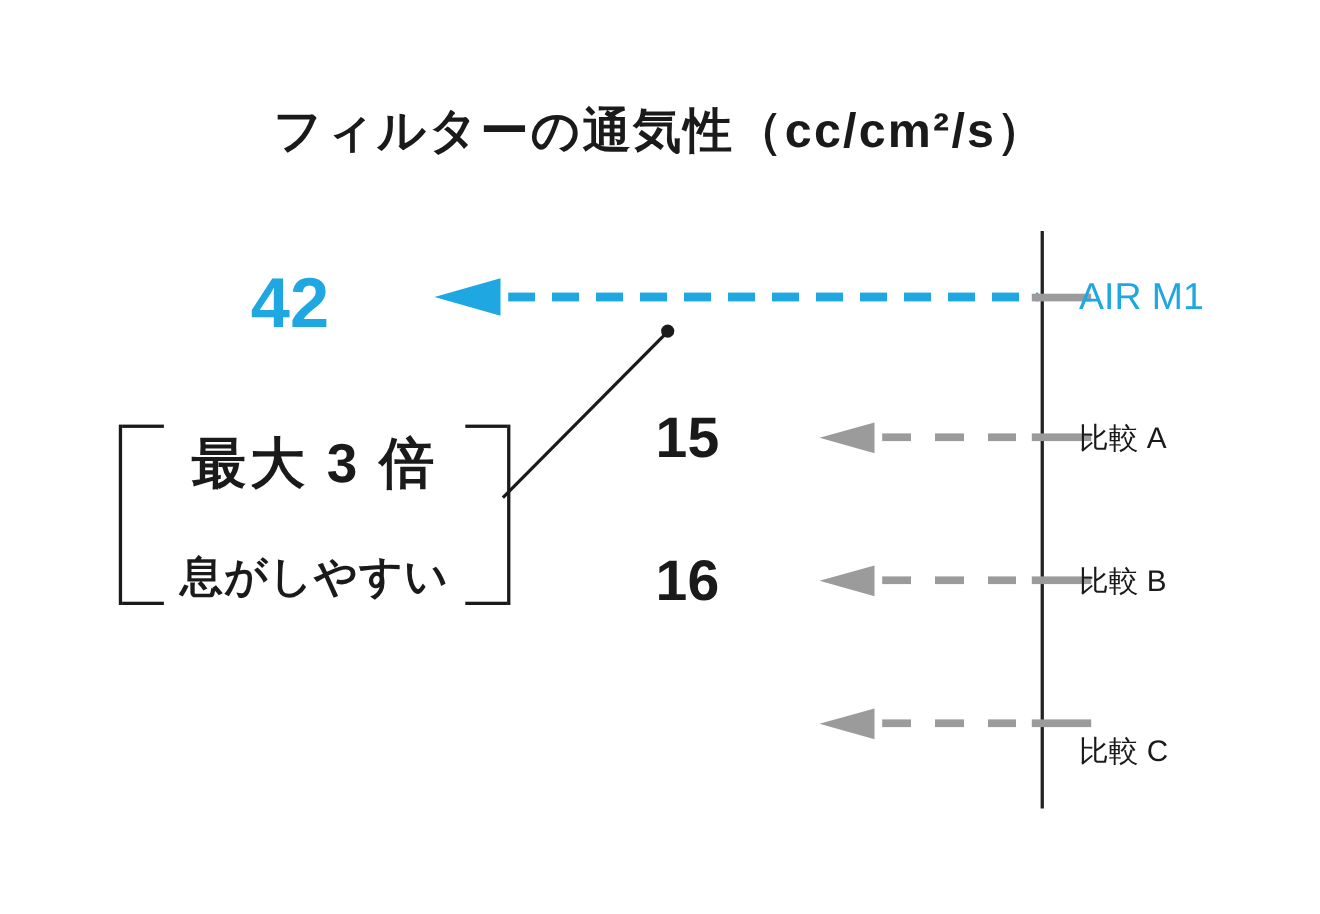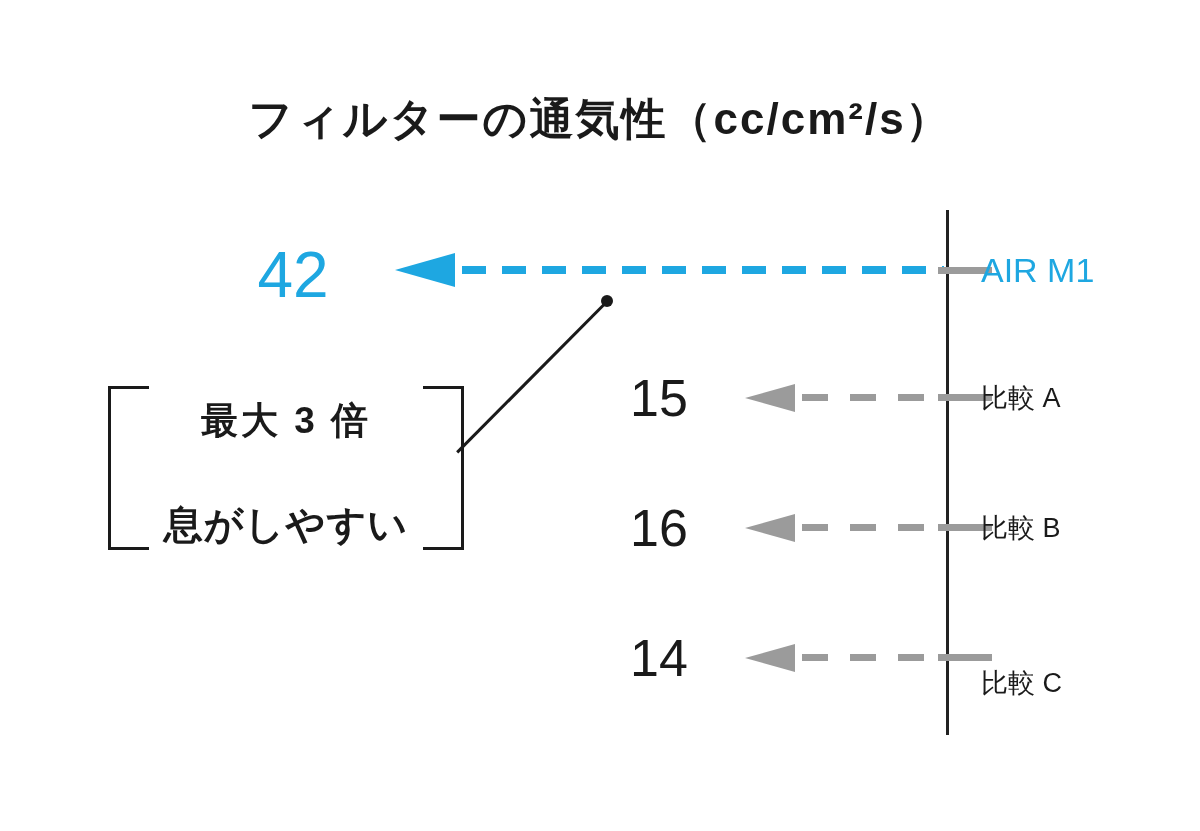--- a/index.html
+++ b/index.html
@@ -15,21 +15,21 @@
   }
   
   .axis{left:946px;top:210px;width:3px;height:525px;background:#222;}
   
   .tick{left:938px;width:54px;height:7px;background:var(--gray,#9b9b9b);}
   .tick.t-air{top:267px;}
   .tick.t-a{top:394px;}
   .tick.t-b{top:524px;}
   .tick.t-c{top:654px;}
   
-  .val{text-align:center;font-weight:normal;}
+  .val{text-align:left;font-weight:bold;}
   .val-air{left:228px;top:243px;width:130px;font-size:64px;line-height:64px;color:var(--accent,#1ea7e1);}
   .val-cmp{left:596px;width:126px;font-size:52px;line-height:52px;color:var(--ink,#1a1a1a);}
   .val-a{top:372px;} .val-b{top:502px;} .val-c{top:632px;}
   
   .head{width:0;height:0;}
   .head-air{left:395px;top:253px;border-top:17px solid transparent;border-bottom:17px solid transparent;border-right:60px solid var(--accent,#1ea7e1);}
   .head-cmp{border-top:14px solid transparent;border-bottom:14px solid transparent;border-right:50px solid var(--gray,#9b9b9b);}
   .head-a{left:745px;top:384px;} .head-b{left:745px;top:514px;} .head-c{left:745px;top:644px;}
   
   .dash-air{left:462px;top:266px;width:482px;height:8px;
@@ -42,21 +42,21 @@
   .slabel-air{top:252px;font-size:34px;line-height:36px;color:var(--accent,#1ea7e1);}
   .slabel-cmp{font-size:27px;line-height:30px;color:var(--ink,#1a1a1a);}
   .slabel-a{top:383px;} .slabel-b{top:513px;} .slabel-c{top:643px;margin-top:25px;}
   
   .bracket{left:108px;top:386px;width:350px;height:164px;
     border-left:3px solid var(--ink,#1a1a1a);border-right:3px solid var(--ink,#1a1a1a);
     display:flex;flex-direction:column;align-items:center;justify-content:center;}
   .stub{position:absolute;width:38px;height:3px;background:var(--ink,#1a1a1a);}
   .stub.tl{left:0;top:0;} .stub.tr{right:0;top:0;}
   .stub.bl{left:0;bottom:0;} .stub.br{right:0;bottom:0;}
-  .anno1{font-size:37px;font-weight:bold;line-height:66px;letter-spacing:3px;white-space:nowrap;}
+  .anno1{font-size:50px;font-weight:bold;line-height:66px;letter-spacing:3px;white-space:nowrap;}
   .anno2{font-size:39px;font-weight:bold;line-height:48px;letter-spacing:1px;white-space:nowrap;margin-top:47px;}
   
   .leader{left:457px;top:451px;width:213px;height:2.5px;background:var(--ink,#1a1a1a);
     transform:rotate(-45.2deg);transform-origin:left center;}
   .dot{left:601px;top:295px;width:12px;height:12px;border-radius:50%;background:var(--ink,#1a1a1a);}
   
   .footnote{left:0;top:731px;width:100%;text-align:center;font-size:21px;font-weight:bold;
     color:var(--muted,#9a9a9a);letter-spacing:1px;}
 </style>
 </head>
@@ -79,21 +79,20 @@
   <div class="abs dash-cmp dash-a"></div>
   <div class="abs tick t-a"></div>
   <div class="abs slabel slabel-cmp slabel-a">比較 A</div>
 
   <div class="abs val val-cmp val-b">16</div>
   <div class="abs head head-cmp head-b"></div>
   <div class="abs dash-cmp dash-b"></div>
   <div class="abs tick t-b"></div>
   <div class="abs slabel slabel-cmp slabel-b">比較 B</div>
 
-  <div class="abs val val-cmp val-c">14</div>
   <div class="abs head head-cmp head-c"></div>
   <div class="abs dash-cmp dash-c"></div>
   <div class="abs tick t-c"></div>
   <div class="abs slabel slabel-cmp slabel-c">比較 C</div>
 
   <div class="abs leader"></div>
   <div class="abs dot"></div>
   <div class="abs bracket">
     <div class="stub tl"></div>
     <div class="stub tr"></div>

